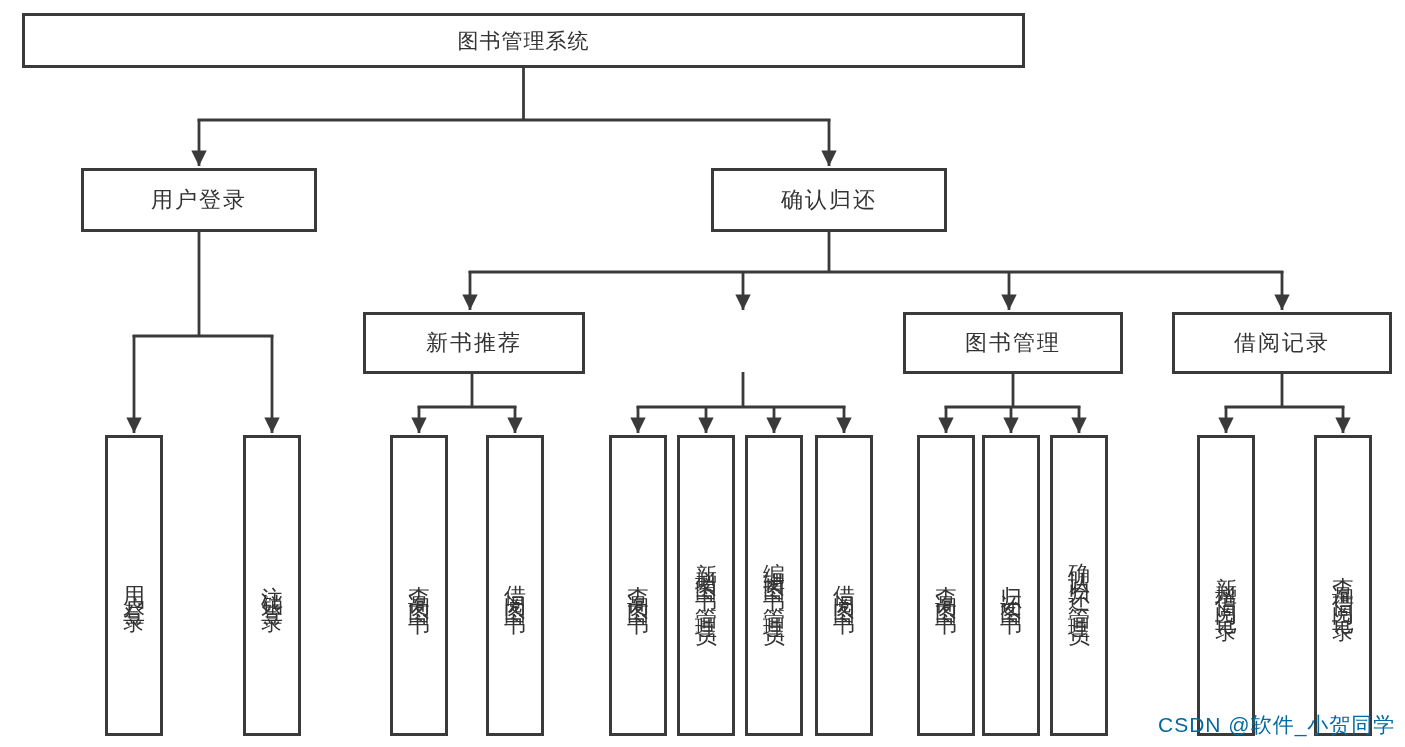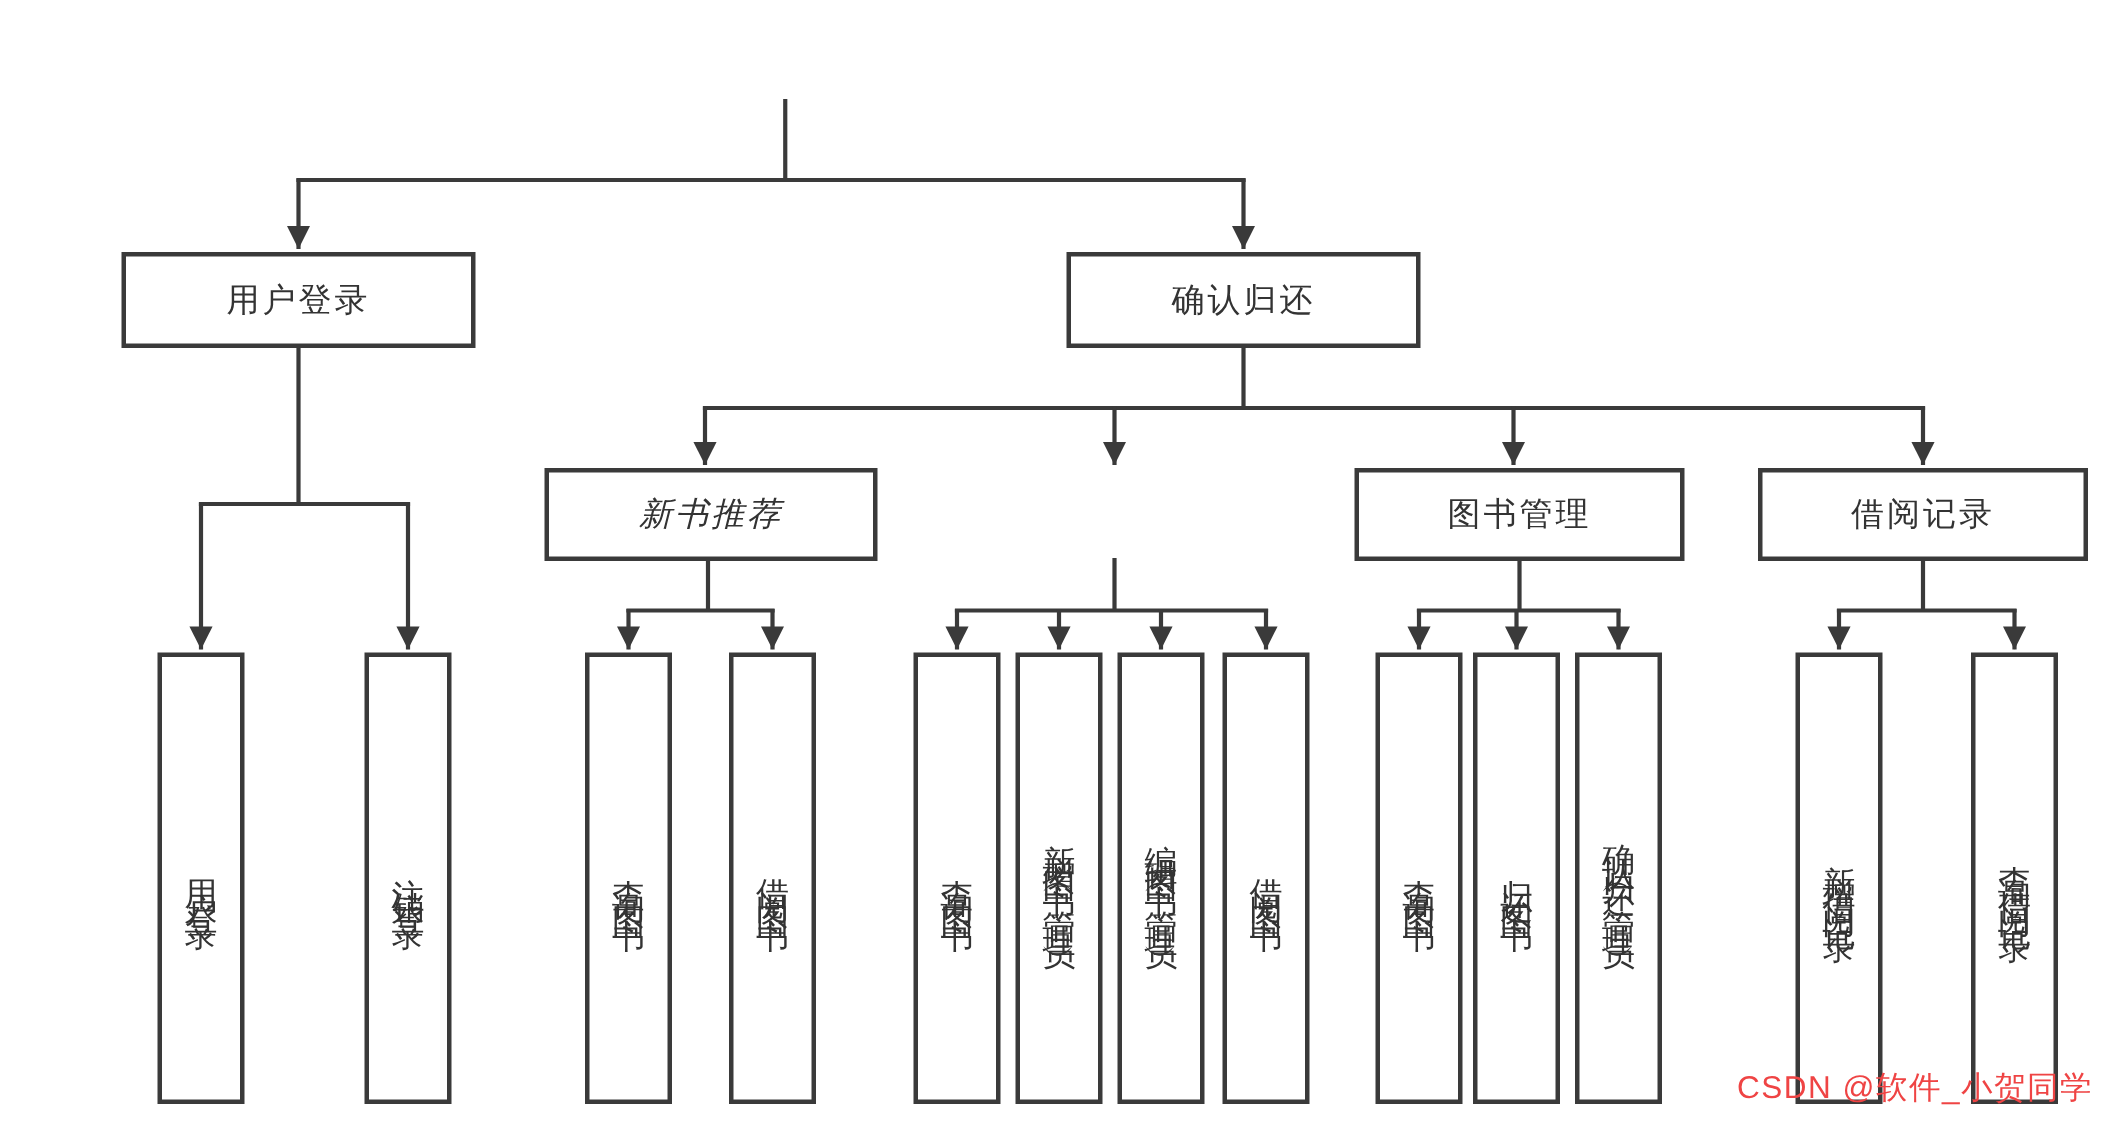--- a/index.html
+++ b/index.html
@@ -29,21 +29,21 @@
     text-orientation:mixed;
     font-size:22px;
     letter-spacing:9px;
     line-height:1;
     padding:6px 0;
   }
   .watermark{
     position:absolute;
     left:1158px;top:711px;
     font-size:21px;
-    color:#ef4444;
+    color:#0369a1;
     letter-spacing:1px;
     white-space:nowrap;
   }
   svg line{stroke:#3a3a3a;stroke-width:2.8;}
 </style>
 </head>
 <body>
 
 <div class="canvas">
 
@@ -88,25 +88,26 @@
     <line x1="946" y1="406" x2="946" y2="433" marker-end="url(#arrow)"></line>
     <line x1="1011" y1="406" x2="1011" y2="433" marker-end="url(#arrow)"></line>
     <line x1="1079" y1="406" x2="1079" y2="433" marker-end="url(#arrow)"></line>
 
     <line x1="1282" y1="372" x2="1282" y2="407"></line>
     <line x1="1224.6" y1="407" x2="1344.4" y2="407"></line>
     <line x1="1226" y1="406" x2="1226" y2="433" marker-end="url(#arrow)"></line>
     <line x1="1343" y1="406" x2="1343" y2="433" marker-end="url(#arrow)"></line>
   </svg>
 
+  <div class="box root" style="left:22px;top:13px;width:1003px;height:55px;">图书管理系统</div>
 
   <div class="box hbox" style="left:81px;top:168px;width:236px;height:64px;">用户登录</div>
   <div class="box hbox" style="left:711px;top:168px;width:236px;height:64px;">确认归还</div>
 
-  <div class="box hbox" style="left:363px;top:312px;width:222px;height:62px;font-style:italic;">新书推荐</div>
+  <div class="box hbox" style="left:363px;top:312px;width:222px;height:62px;">新书推荐</div>
   <div class="box hbox" style="left:903px;top:312px;width:220px;height:62px;">图书管理</div>
   <div class="box hbox" style="left:1172px;top:312px;width:220px;height:62px;">借阅记录</div>
 
   <div class="box vbox" style="left:105px;top:435px;width:58px;height:301px;">用户登录</div>
   <div class="box vbox" style="left:243px;top:435px;width:58px;height:301px;">注销登录</div>
 
   <div class="box vbox" style="left:390px;top:435px;width:58px;height:301px;">查询图书</div>
   <div class="box vbox" style="left:486px;top:435px;width:58px;height:301px;">借阅图书</div>
 
   <div class="box vbox" style="left:609px;top:435px;width:58px;height:301px;">查询图书</div>

